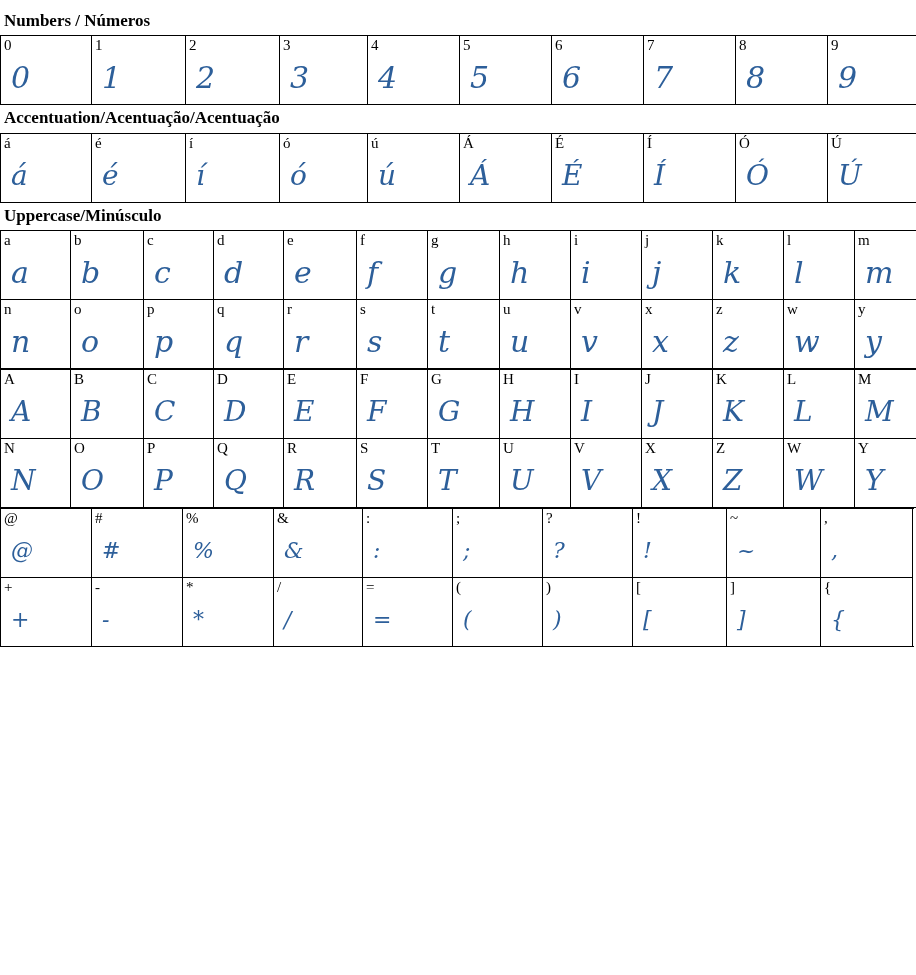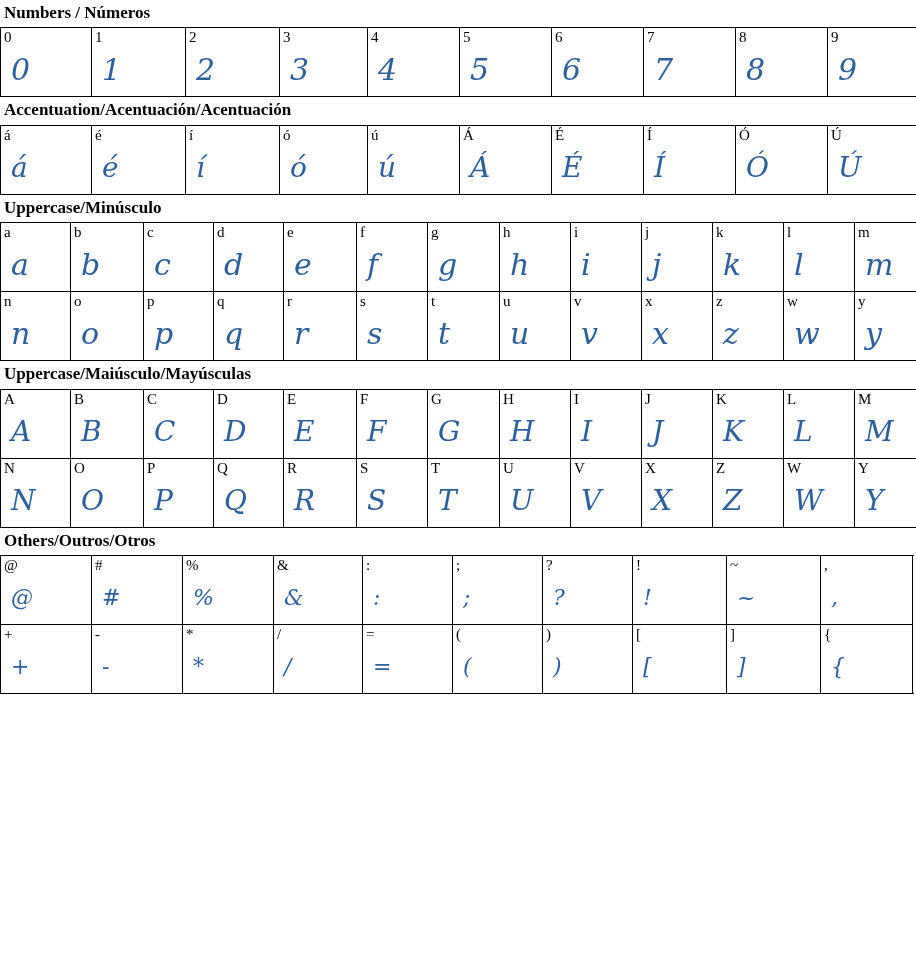--- a/index.html
+++ b/index.html
@@ -11,20 +11,21 @@
     width: 916px;
     height: 975px;
     font-family: "Liberation Serif", serif;
     color: #000000;
     position: relative;
     overflow: hidden;
   }
   .page {
     width: 800px;
     position: relative;
+    margin-top: 8px;
   }
   .section-title {
     font-family: "Liberation Serif", serif;
     font-weight: bold;
     font-size: 17px;
     padding: 3px 0 4px 4px;
     line-height: 1.2;
     color: #000;
   }
   table.glyphs {
@@ -133,21 +134,21 @@
         <span class="gly">8</span>
       </td>
       <td style="width:91px">
         <span class="lbl">9</span>
         <span class="gly">9</span>
       </td>
     </tr>
   </tbody>
     </table>
 
-  <div class="section-title">Accentuation/Acentuación/Acentuación</div>
+  <div class="section-title">Accentuation/Acentuação/Acentuação</div>
   <table class="glyphs">
     <tbody>
         <tr class="accents">
       <td style="width:90px">
         <span class="lbl">á</span>
         <span class="gly">á</span>
       </td>
       <td style="width:93px">
         <span class="lbl">é</span>
         <span class="gly">é</span>
@@ -295,21 +296,20 @@
         <span class="gly">w</span>
       </td>
       <td>
         <span class="lbl">y</span>
         <span class="gly">y</span>
       </td>
     </tr>
   </tbody>
     </table>
 
-  <div class="section-title">Uppercase/Maiúsculo/Mayúsculas</div>
   <table class="glyphs">
     <tbody>
         <tr class="uc1">
       <td style="width:69px">
         <span class="lbl">A</span>
         <span class="gly">A</span>
       </td>
       <td style="width:72px">
         <span class="lbl">B</span>
         <span class="gly">B</span>
@@ -409,21 +409,20 @@
         <span class="gly">W</span>
       </td>
       <td>
         <span class="lbl">Y</span>
         <span class="gly">Y</span>
       </td>
     </tr>
   </tbody>
     </table>
 
-  <div class="section-title">Others/Outros/Otros</div>
   <table class="glyphs">
     <tbody>
         <tr class="others1">
       <td style="width:90px">
         <span class="lbl">@</span>
         <span class="gly">@</span>
       </td>
       <td style="width:90px">
         <span class="lbl">#</span>
         <span class="gly">#</span>

